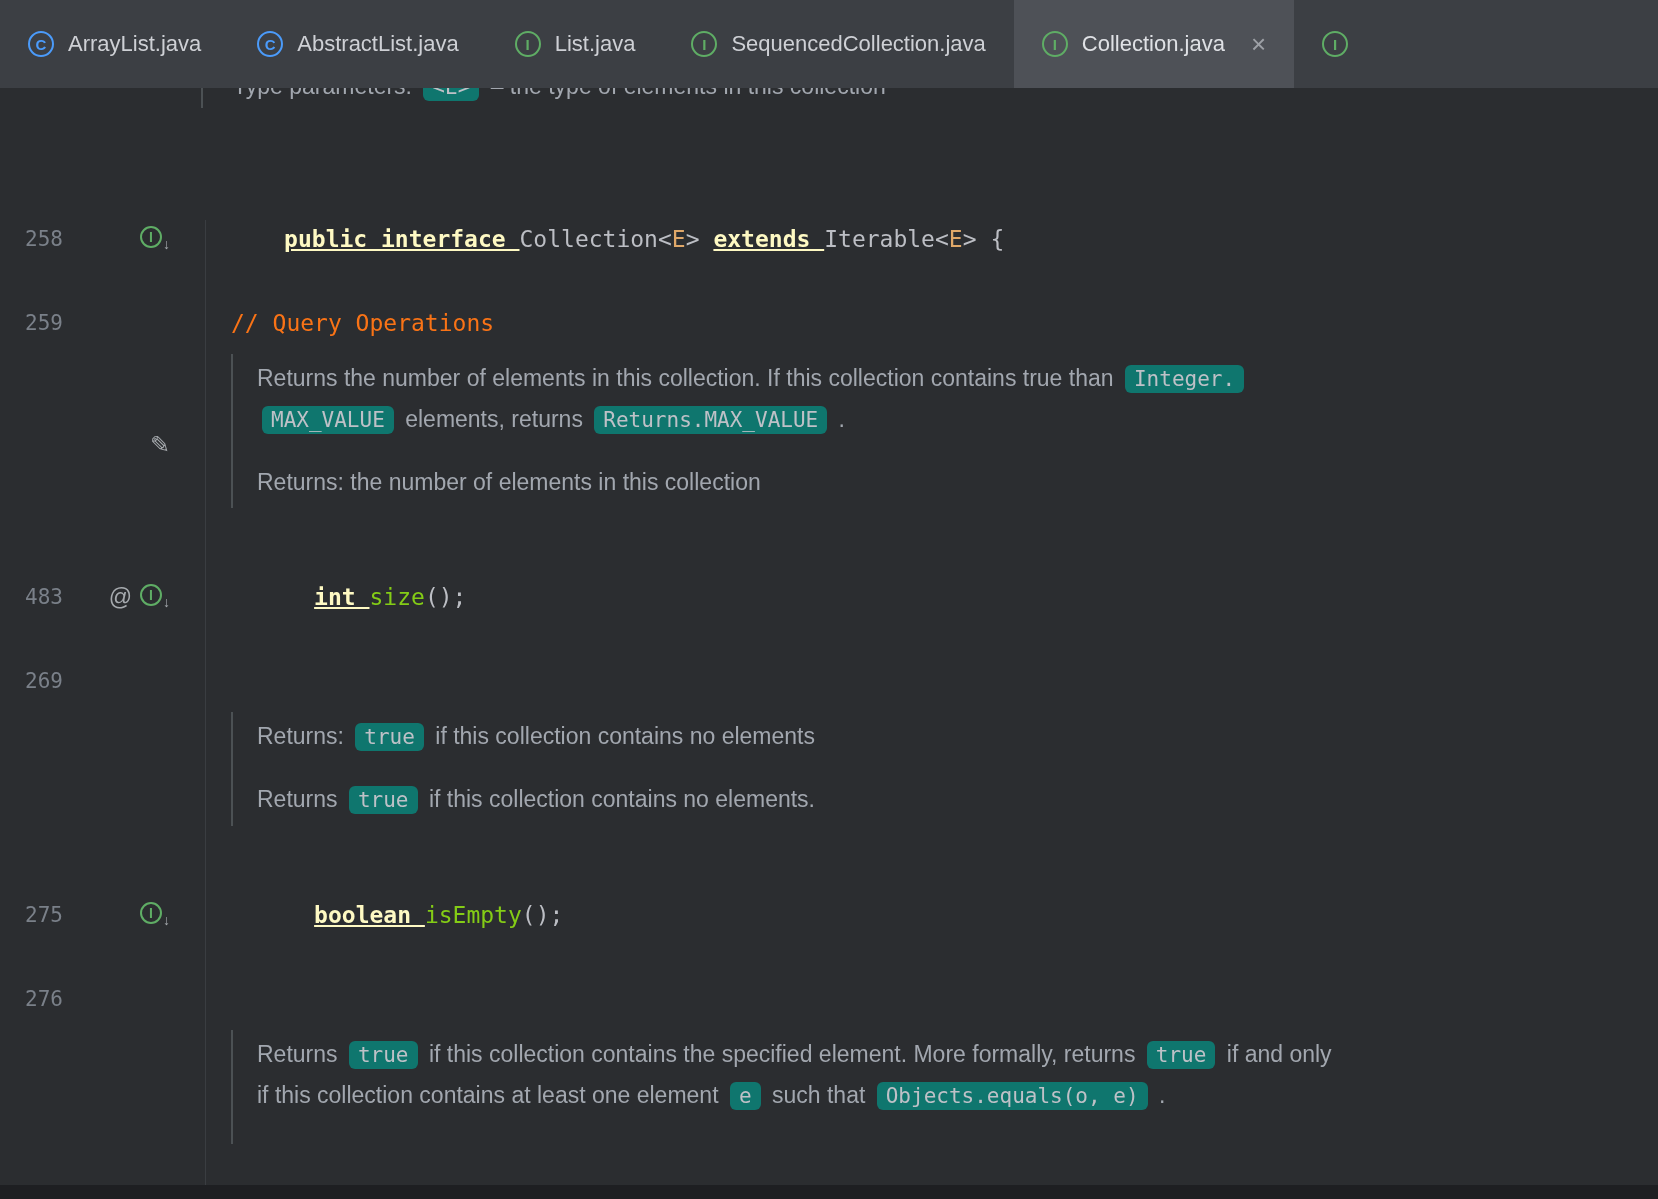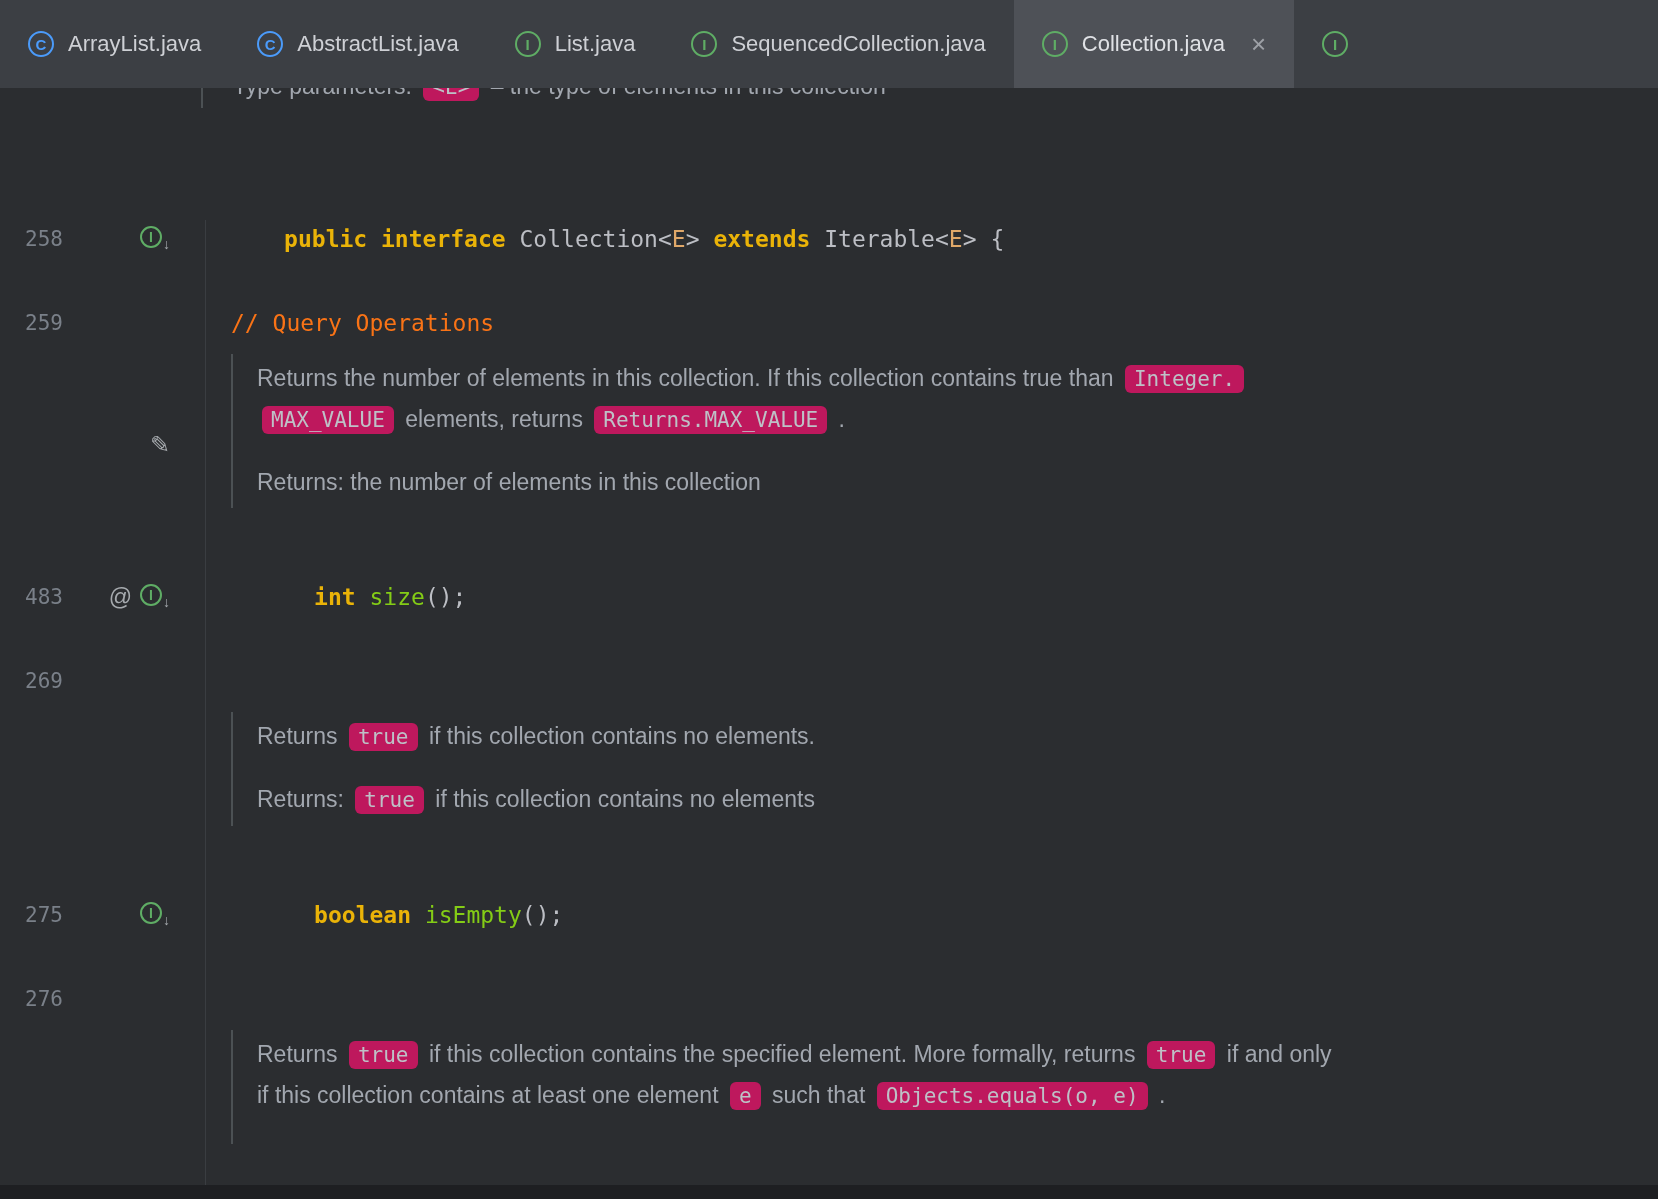--- a/index.html
+++ b/index.html
@@ -56,37 +56,37 @@
   .at { color:#A6AAAE; font-size:23px; }
   .pencil { color:#A6AAAE; font-size:24px; }
 
   .content { flex:1; min-width:0; }
   .code-line {
     font-family:"DejaVu Sans Mono", monospace; font-size:23px;
     line-height:42px; color:#BCBEC4; white-space:pre;
   }
   .indent0 { padding-left:5px; }
   .indent1 { padding-left:35px; }
-  .kw  { color:#eab308; font-weight:bold; }
+  .kw  { color:#fef9c3; font-weight:bold;text-decoration:underline; }
   .mth { color:#84cc16; }
   .tp  { color:#E0A869; }
   .cmt { color:#f97316; }
 
   
   .docblock {
     margin:10px 40px 26px 35px;
     border-left:2px solid #4C5154;
     padding:4px 10px 6px 24px;
     font-size:23px; line-height:40px; color:#A2A7AF;
   }
   .dp { margin:0 0 22px 0; }
   .dp:last-child { margin-bottom:0; }
   .chip {
     font-family:"DejaVu Sans Mono", monospace; font-size:21px;
-    background:#be185d; border-radius:6px; padding:2px 9px;
+    background:#0f766e; border-radius:6px; padding:2px 9px;
     color:#BEC1C7; margin:0 5px; white-space:nowrap;
   }
 
   
   .clip-row { min-height:20px; height:20px; margin-bottom:26px; }
   .clip-row .gutter { height:20px; }
   .clip-block {
     margin-left:5px; border-left:2px solid #4C5154; height:20px;
     position:relative; overflow:hidden;
   }
@@ -222,28 +222,28 @@
   </div>
 
   <div class="row">
     <div class="gutter">
         <span class="num"></span>
         <span class="gicons"></span>
       </div>
     <div class="content">
       <div class="docblock">
         <p class="dp">
+          <span>Returns:</span>
+          <span class="chip">true</span>
+          <span>if this collection contains no elements</span>
+        </p>
+        <p class="dp">
           <span>Returns</span>
           <span class="chip">true</span>
           <span>if this collection contains no elements.</span>
-        </p>
-        <p class="dp">
-          <span>Returns:</span>
-          <span class="chip">true</span>
-          <span>if this collection contains no elements</span>
         </p>
       </div>
     </div>
   </div>
 
   <div class="row">
     <div class="gutter">
       <span class="num">275</span>
       <span class="gicons">
         <span class="badge">

